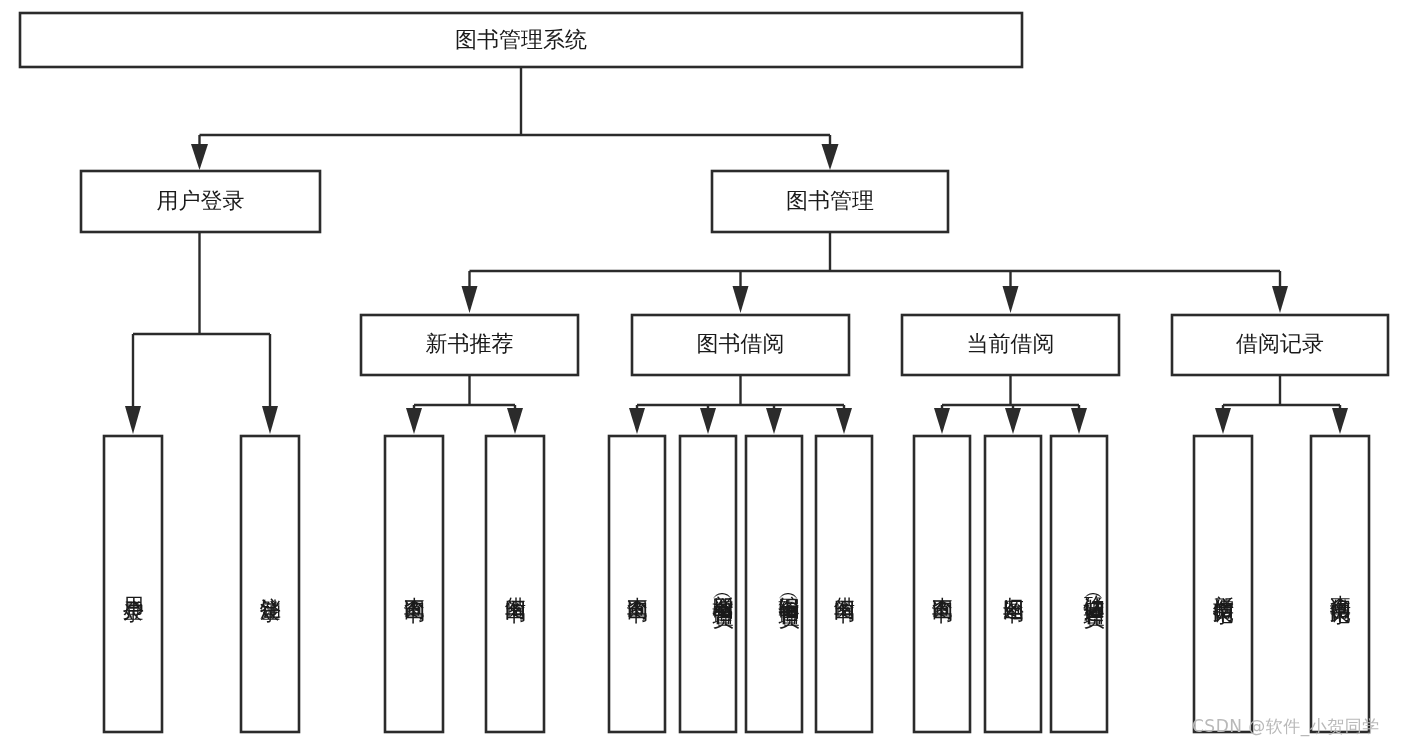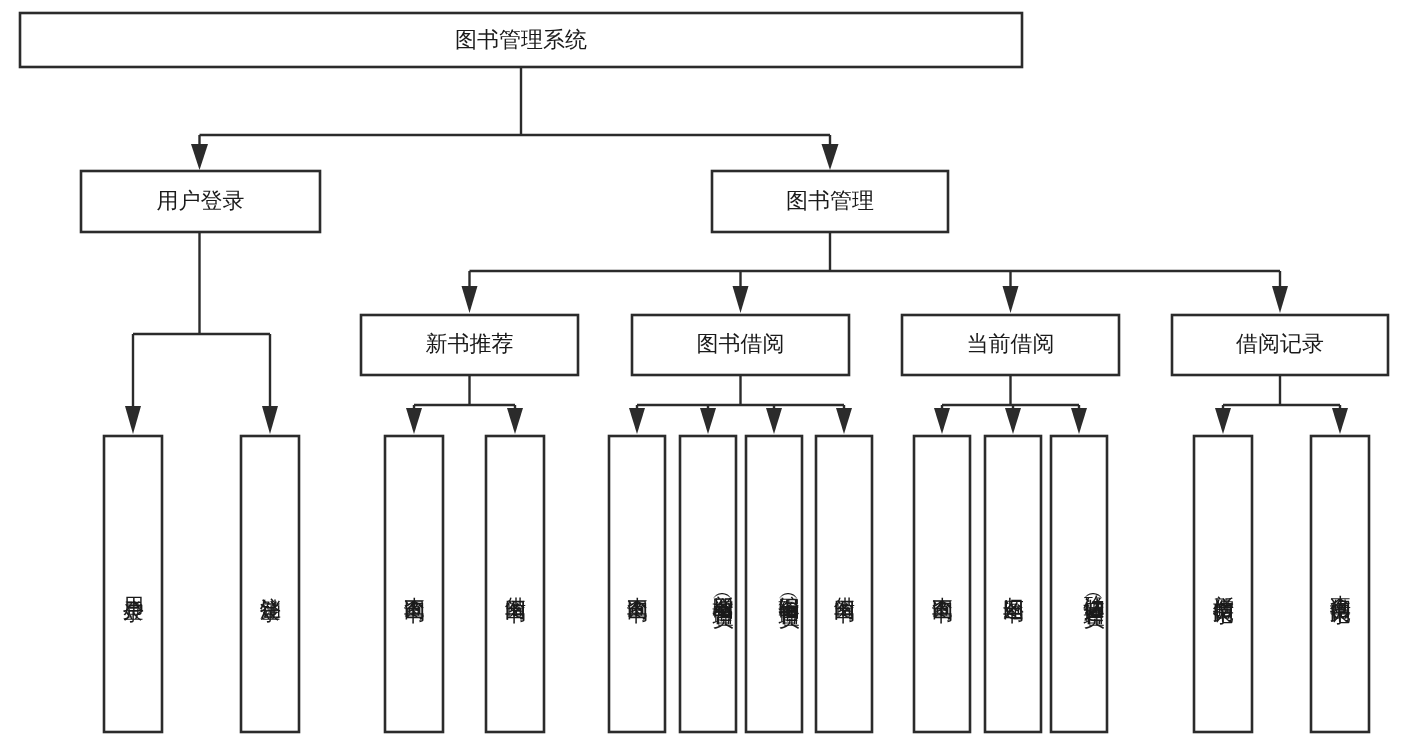--- a/index.html
+++ b/index.html
@@ -186,14 +186,15 @@
   <div class="node-label-v" style="left:609px; top:436px; width:56px; height:296px; display:flex; align-items:center; justify-content:center;">查询图书</div>
   <div class="node-label-v" style="left:680px; top:442px; width:56px; height:290px; display:flex; align-items:flex-start; justify-content:center;">新增图书（管理员）</div>
   <div class="node-label-v" style="left:746px; top:442px; width:56px; height:290px; display:flex; align-items:flex-start; justify-content:center;">编辑图书（管理员）</div>
   <div class="node-label-v" style="left:816px; top:436px; width:56px; height:296px; display:flex; align-items:center; justify-content:center;">借阅图书</div>
   <div class="node-label-v" style="left:914px; top:436px; width:56px; height:296px; display:flex; align-items:center; justify-content:center;">查询图书</div>
   <div class="node-label-v" style="left:985px; top:436px; width:56px; height:296px; display:flex; align-items:center; justify-content:center;">归还图书</div>
   <div class="node-label-v" style="left:1051px; top:442px; width:56px; height:290px; display:flex; align-items:flex-start; justify-content:center;">确认归还（管理员）</div>
   <div class="node-label-v" style="left:1194px; top:436px; width:58px; height:296px; display:flex; align-items:center; justify-content:center;">新增借阅记录</div>
   <div class="node-label-v" style="left:1311px; top:436px; width:58px; height:296px; display:flex; align-items:center; justify-content:center;">查询借阅记录</div>
 
+  <div class="watermark" style="left:1192px; top:715px;">CSDN @软件_小贺同学</div>
 
 </div>
 
 </body></html>

